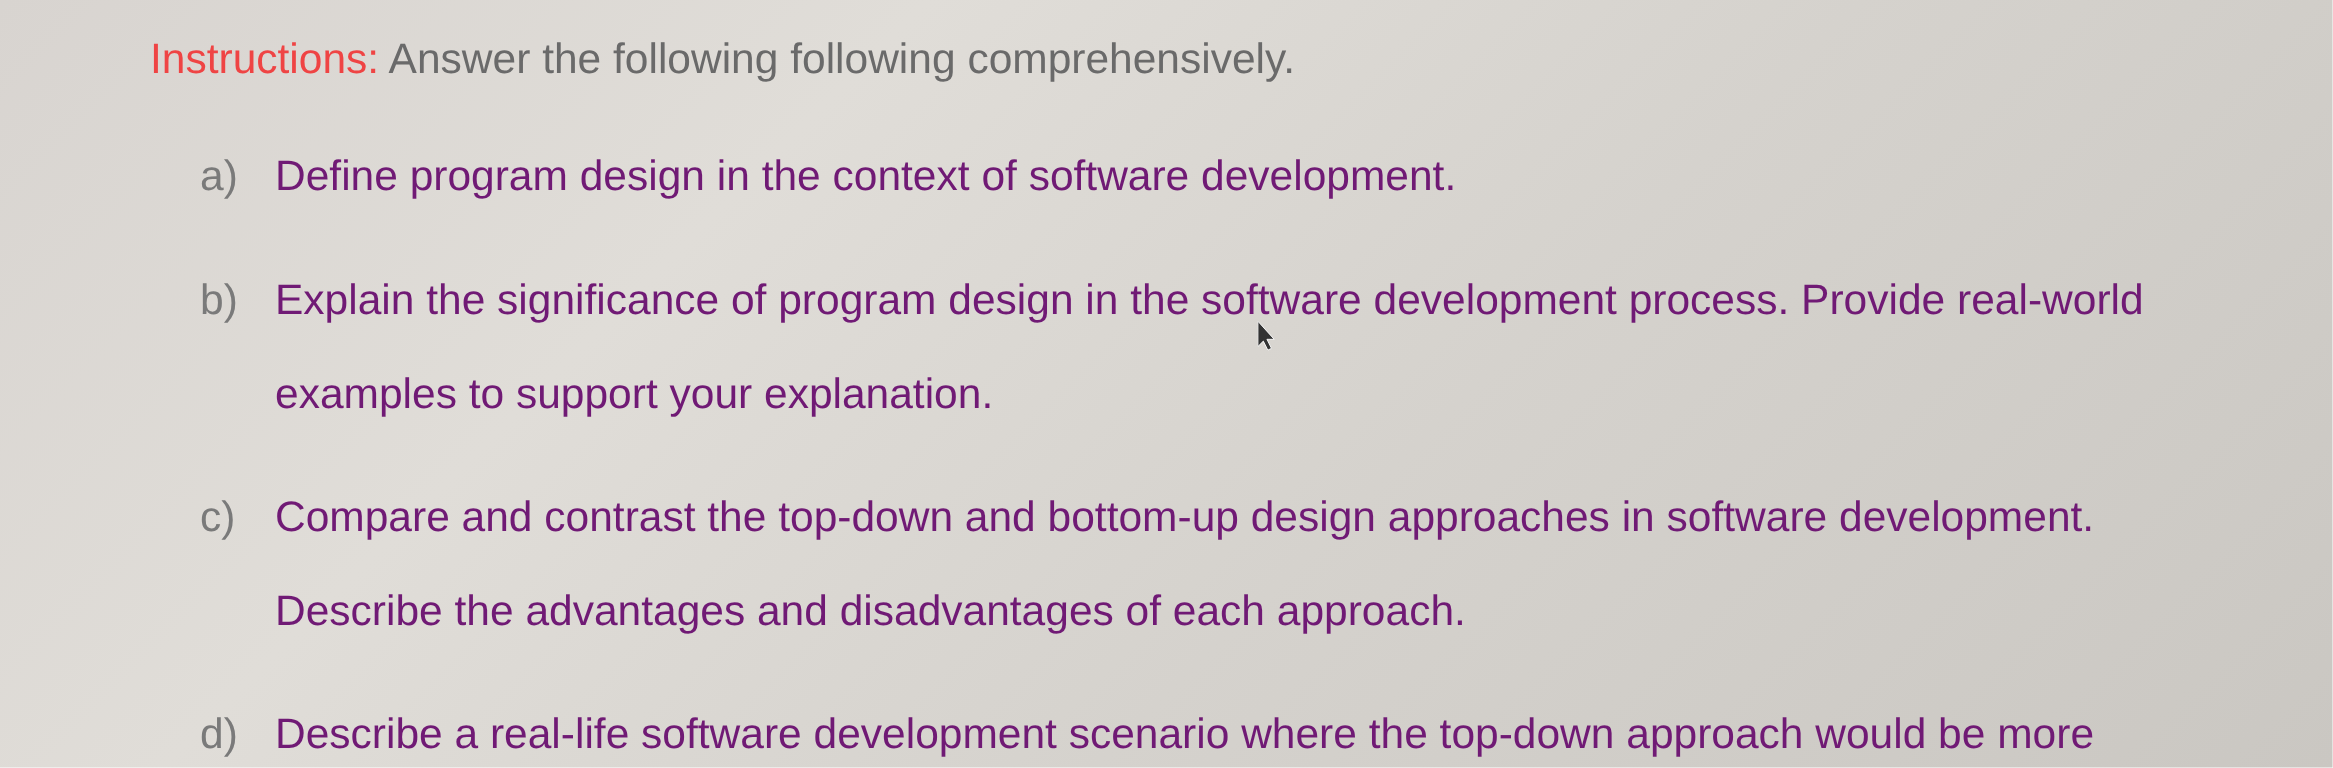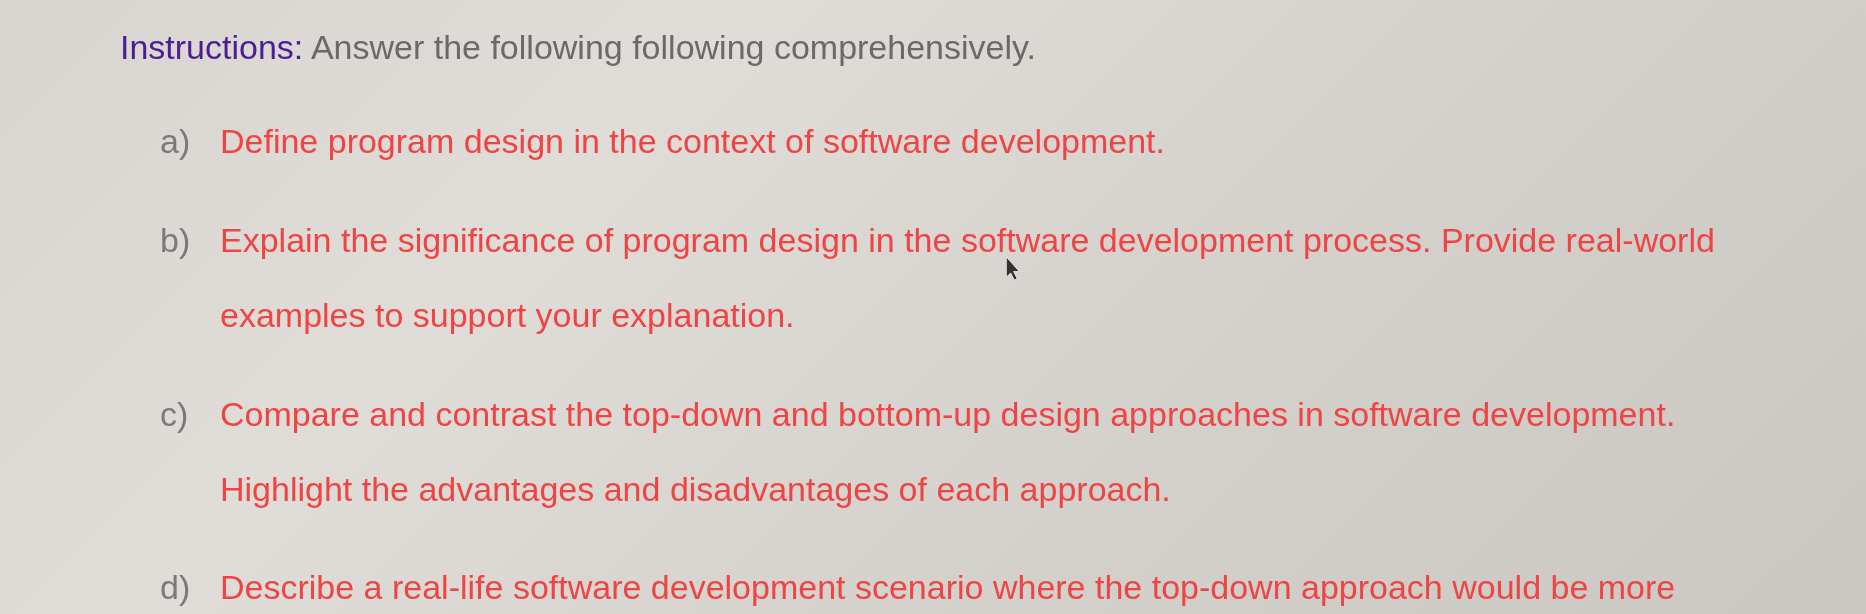--- a/index.html
+++ b/index.html
@@ -17,37 +17,37 @@
       padding: 20px 60px 20px 100px;
       line-height: 1.6;
       overflow: hidden;
     }
     .instructions-line {
       margin-left: 20px;
       margin-bottom: 30px;
       color: #6a6a6a;
     }
     .instructions-label {
-      color: #4c1d95;
+      color: #ef4444;
     }
     .question-list {
       margin-left: 60px;
     }
     .question-item {
       display: flex;
       margin-bottom: 24px;
       line-height: 2.2;
     }
     .question-label {
       color: #7a7a7a;
       min-width: 60px;
       flex-shrink: 0;
     }
     .question-text {
-      color: #ef4444;
+      color: #701a75;
       flex: 1;
     }
   </style>
 </head>
 <body>
 
 <div class="instructions-line">
   <span class="instructions-label">Instructions:</span>
   <span>Answer the following following comprehensively.</span>
 </div>
@@ -56,21 +56,21 @@
   <div class="question-item">
     <span class="question-label">a)</span>
     <span class="question-text">Define program design in the context of software development.</span>
   </div>
   <div class="question-item">
     <span class="question-label">b)</span>
     <span class="question-text">Explain the significance of program design in the software development process. Provide real-world examples to support your explanation.</span>
   </div>
   <div class="question-item">
     <span class="question-label">c)</span>
-    <span class="question-text">Compare and contrast the top-down and bottom-up design approaches in software development. Highlight the advantages and disadvantages of each approach.</span>
+    <span class="question-text">Compare and contrast the top-down and bottom-up design approaches in software development. Describe the advantages and disadvantages of each approach.</span>
   </div>
   <div class="question-item">
     <span class="question-label">d)</span>
     <span class="question-text">Describe a real-life software development scenario where the top-down approach would be more suitable, and justify your choice.</span>
   </div>
 </div>
 
 <svg style="position:absolute; left:1006px; top:257px; width:18px; height:26px;" viewBox="0 0 12 18">
   <path d="M0 0 L0 14 L3 11 L5.5 16 L7.5 15 L5 10 L9 10 Z" fill="#333" stroke="#fff" stroke-width="0.5"></path>
 </svg>

